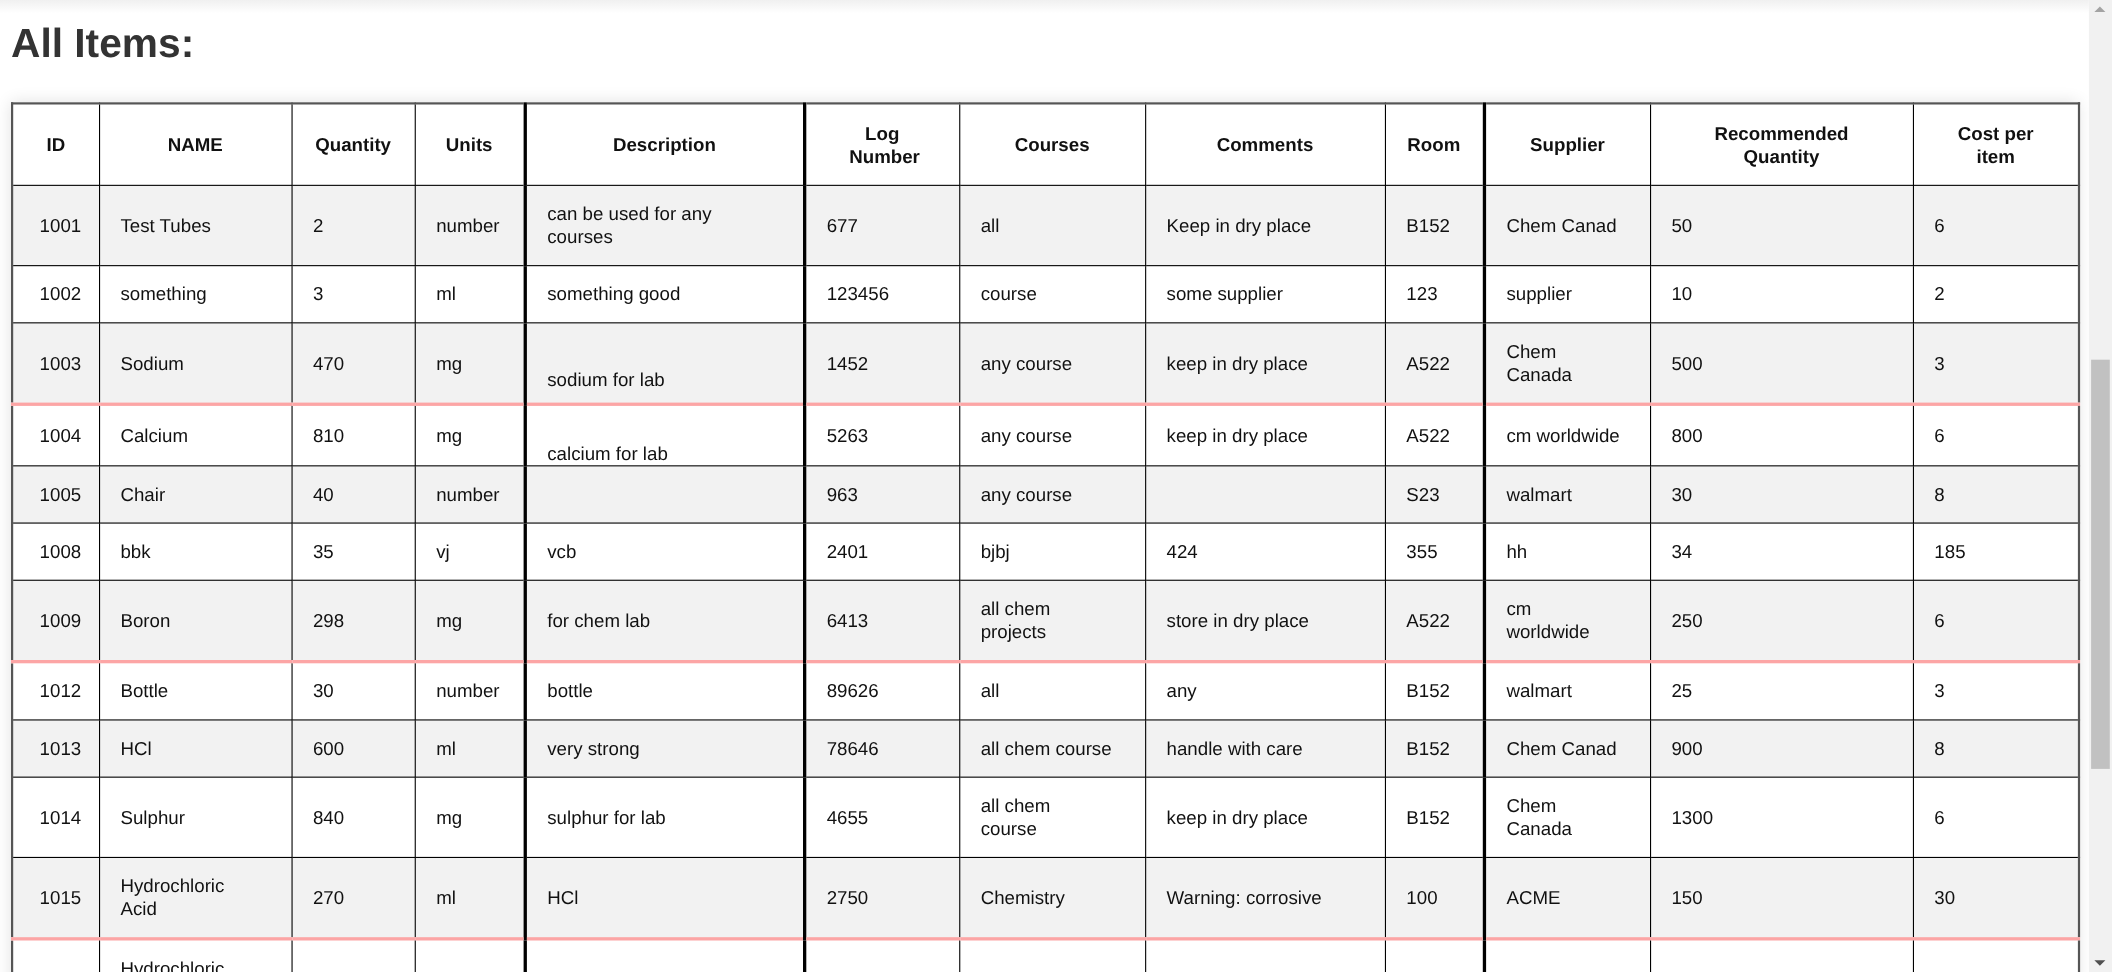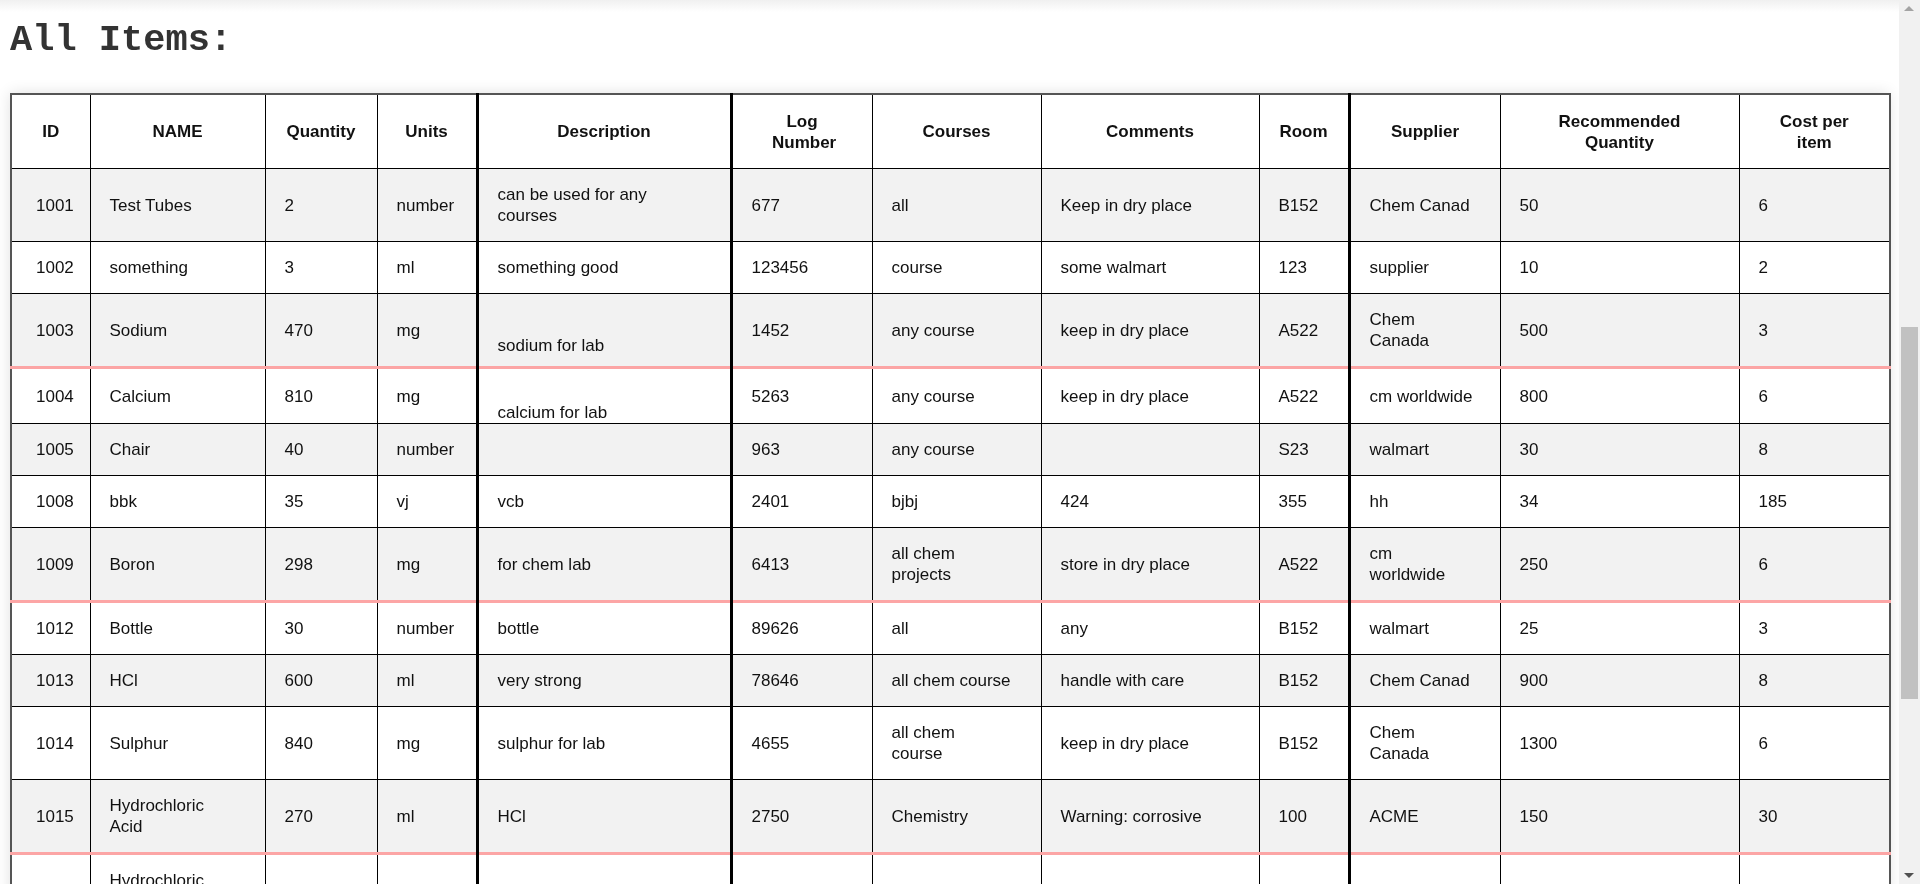--- a/index.html
+++ b/index.html
@@ -25,21 +25,20 @@
     }
     h1.page-title {
       position: absolute;
       left: 10px;
       top: 18px;
       margin: 0;
       font-size: 37px;
       font-weight: bold;
       color: #333333;
       line-height: 44px;
-      font-family: Liberation Mono, monospace;
     }
     .table-wrap {
       position: absolute;
       left: 10px;
       top: 93px;
       width: 1879px;
       box-shadow: 0 0 14px rgba(0,0,0,0.12);
     }
     table.items {
       border-collapse: collapse;
@@ -151,21 +150,21 @@
             <td><span>6</span></td>
           </tr>
           <tr class="even h2">
             <td class="c-id"><span>1002</span></td>
             <td><span>something</span></td>
             <td><span>3</span></td>
             <td><span>ml</span></td>
             <td class="thick-left"><span style="display: inline-block; max-width: 175px;">something good</span></td>
             <td class="thick-left"><span>123456</span></td>
             <td><span>course</span></td>
-            <td><span>some walmart</span></td>
+            <td><span>some supplier</span></td>
             <td><span>123</span></td>
             <td class="thick-left"><span>supplier</span></td>
             <td><span>10</span></td>
             <td><span>2</span></td>
           </tr>
           <tr class="odd h1">
             <td class="c-id"><span>1003</span></td>
             <td><span style="display: inline-block; max-width: 110px;">Sodium</span></td>
             <td><span>470</span></td>
             <td><span>mg</span></td>

